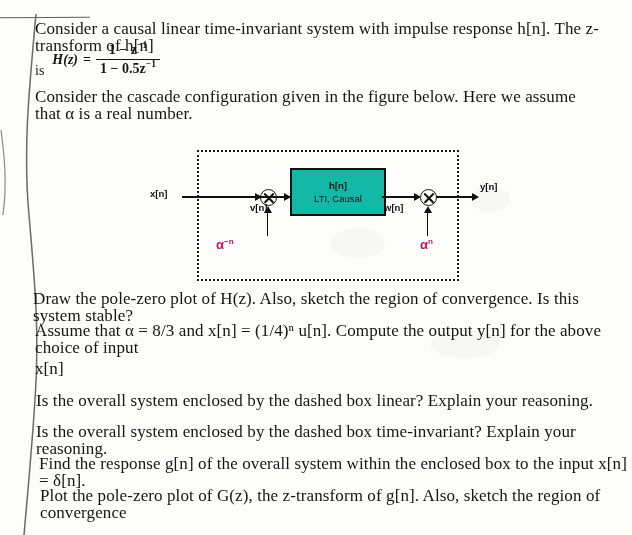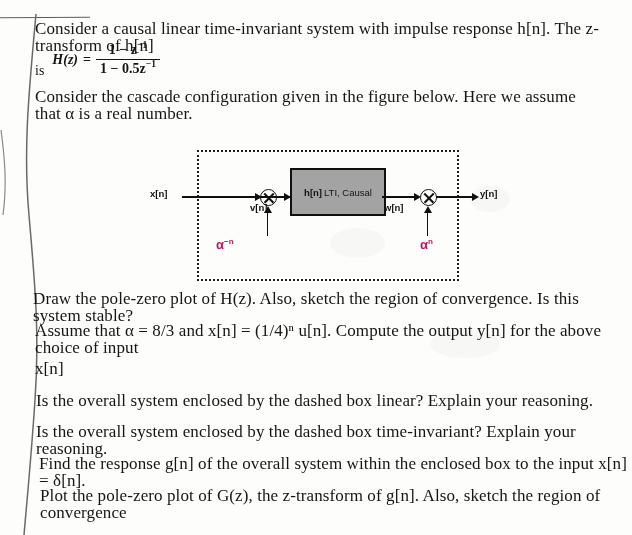--- a/index.html
+++ b/index.html
@@ -177,23 +177,23 @@
   .mult::before { transform: translate(-50%, -50%) rotate(45deg); }
   .mult::after  { transform: translate(-50%, -50%) rotate(-45deg); }
 
   .lti-block {
     position: absolute;
     left: 140px;
     top: 28px;
     width: 92px;
     height: 44px;
     border: 2px solid #101010;
-    background: #a3a3a3;
+    background: #14b8a6;
     display: flex;
-    flex-direction: row;
+    flex-direction: column;
     align-items: center;
     justify-content: center;
     gap: 2px;
   }
   .lti-block .l1 {
     font-family: "Liberation Sans", sans-serif;
     font-size: 9.5px;
     font-weight: bold;
   }
   .lti-block .l2 {
@@ -206,21 +206,21 @@
     position: absolute;
     font-family: "Liberation Sans", sans-serif;
     font-size: 9.5px;
     font-weight: bold;
     color: #101010;
     white-space: nowrap;
   }
   .lbl-x { left: 0px;   top: 48px; }
   .lbl-v { left: 100px; top: 62px; }
   .lbl-w { left: 234px; top: 62px; }
-  .lbl-y { left: 330px; top: 48px; }
+  .lbl-y { left: 330px; top: 41px; }
 
   .alpha-label {
     position: absolute;
     font-family: "Liberation Sans", sans-serif;
     font-size: 13px;
     font-weight: bold;
     color: #be185d;
     white-space: nowrap;
   }
   .alpha-label sup {

